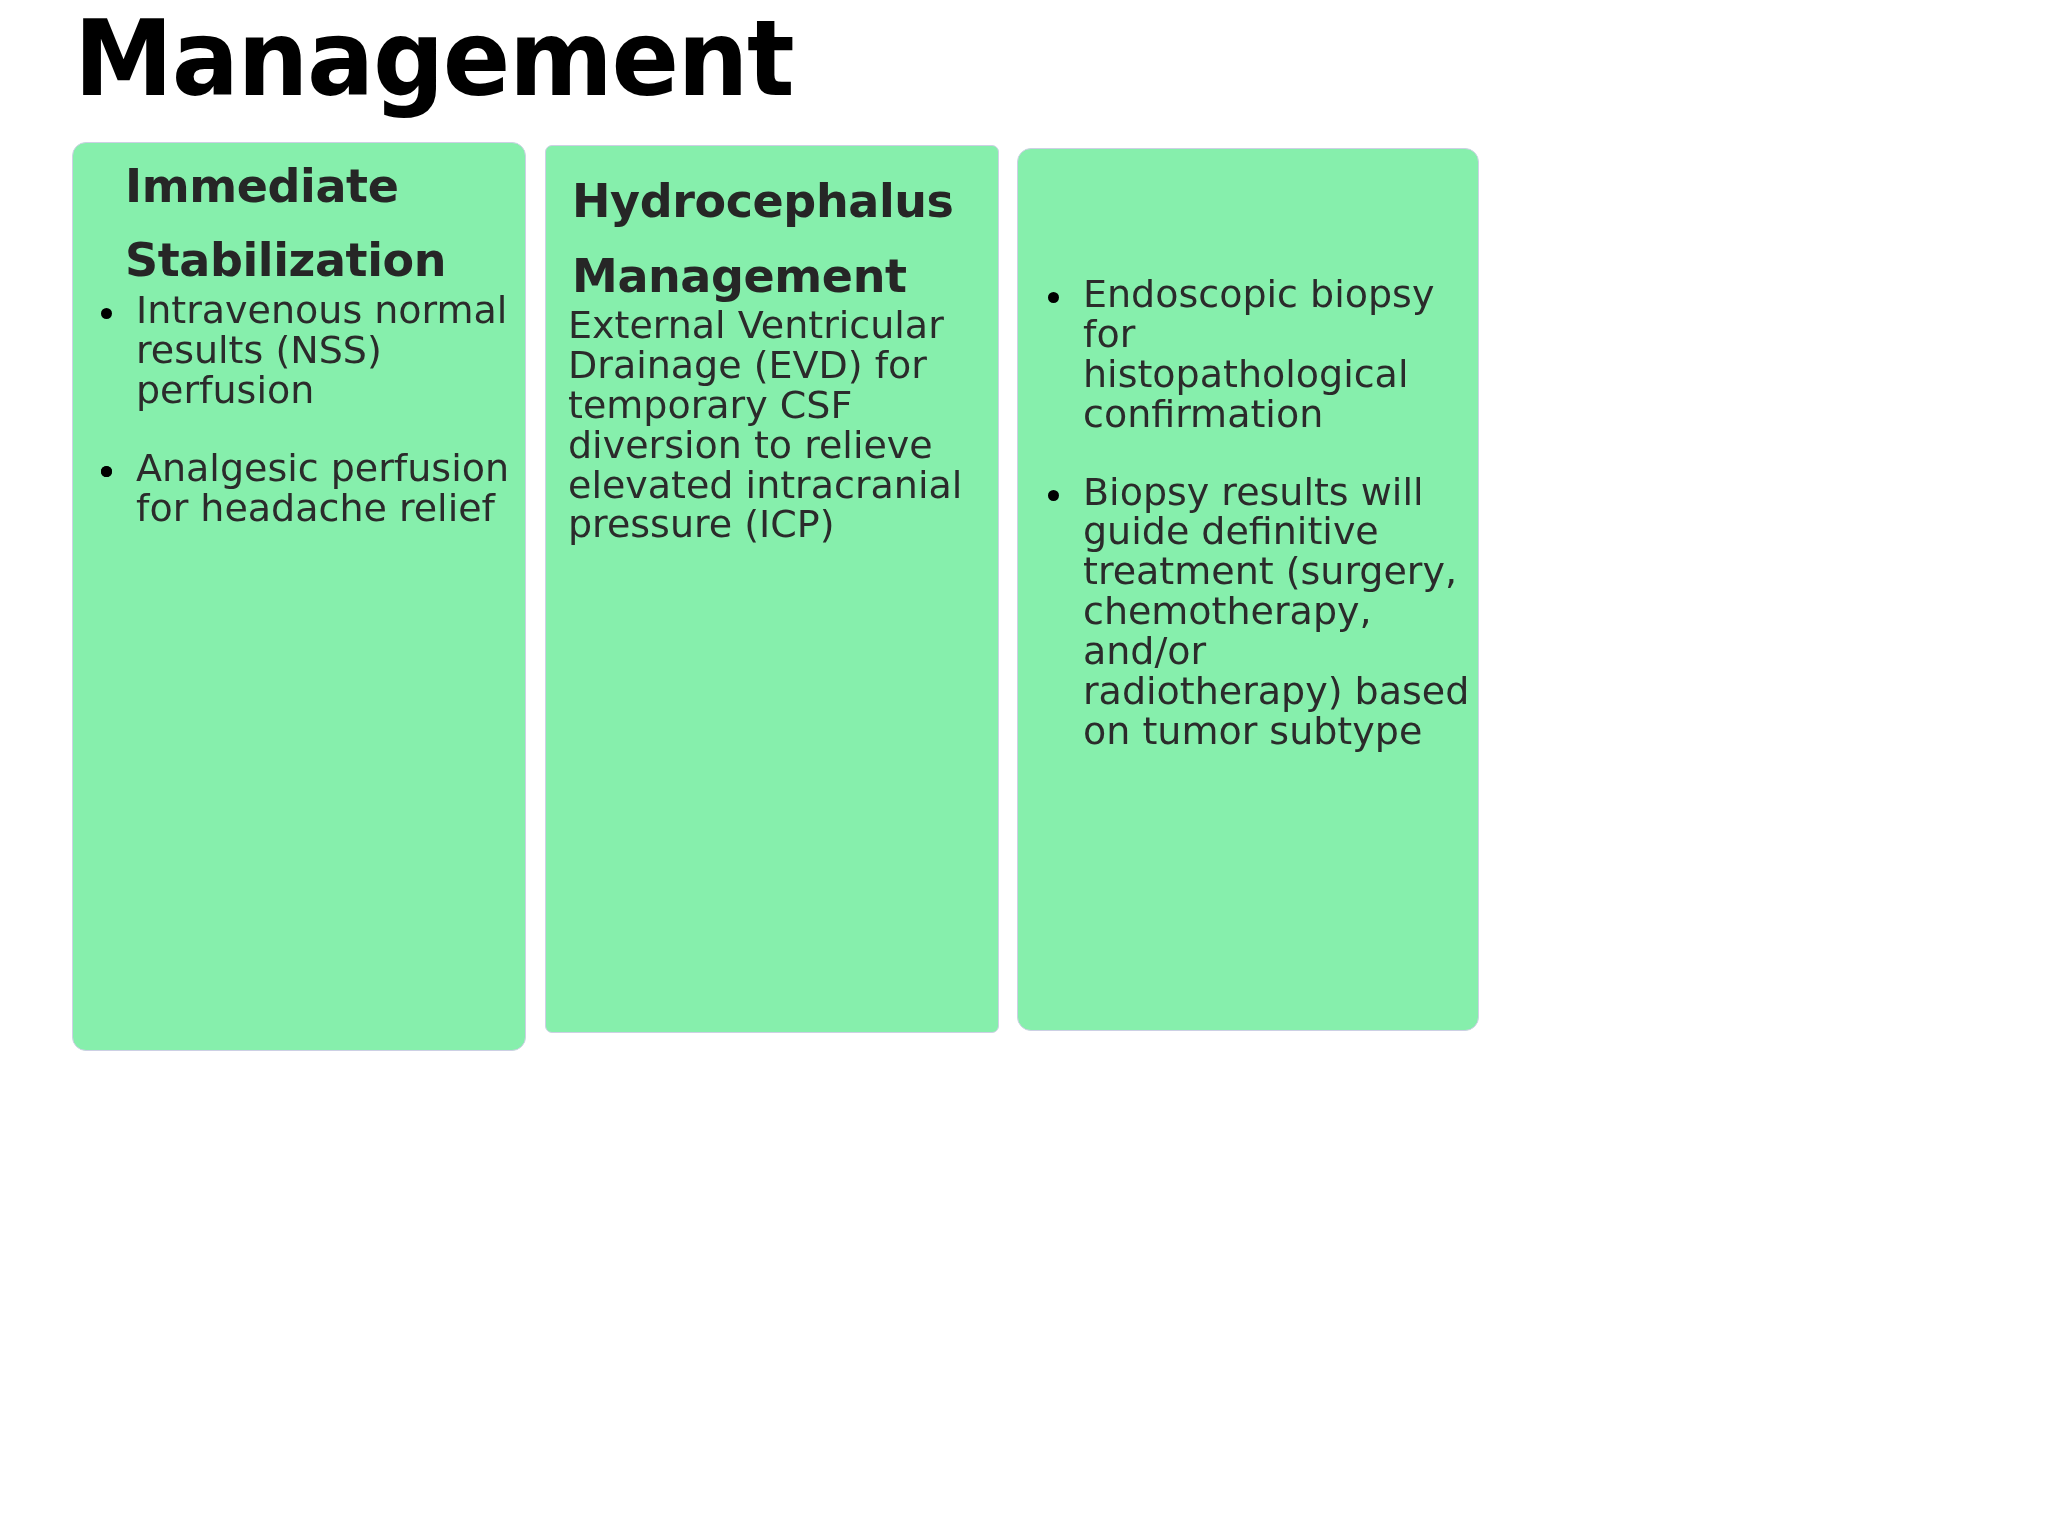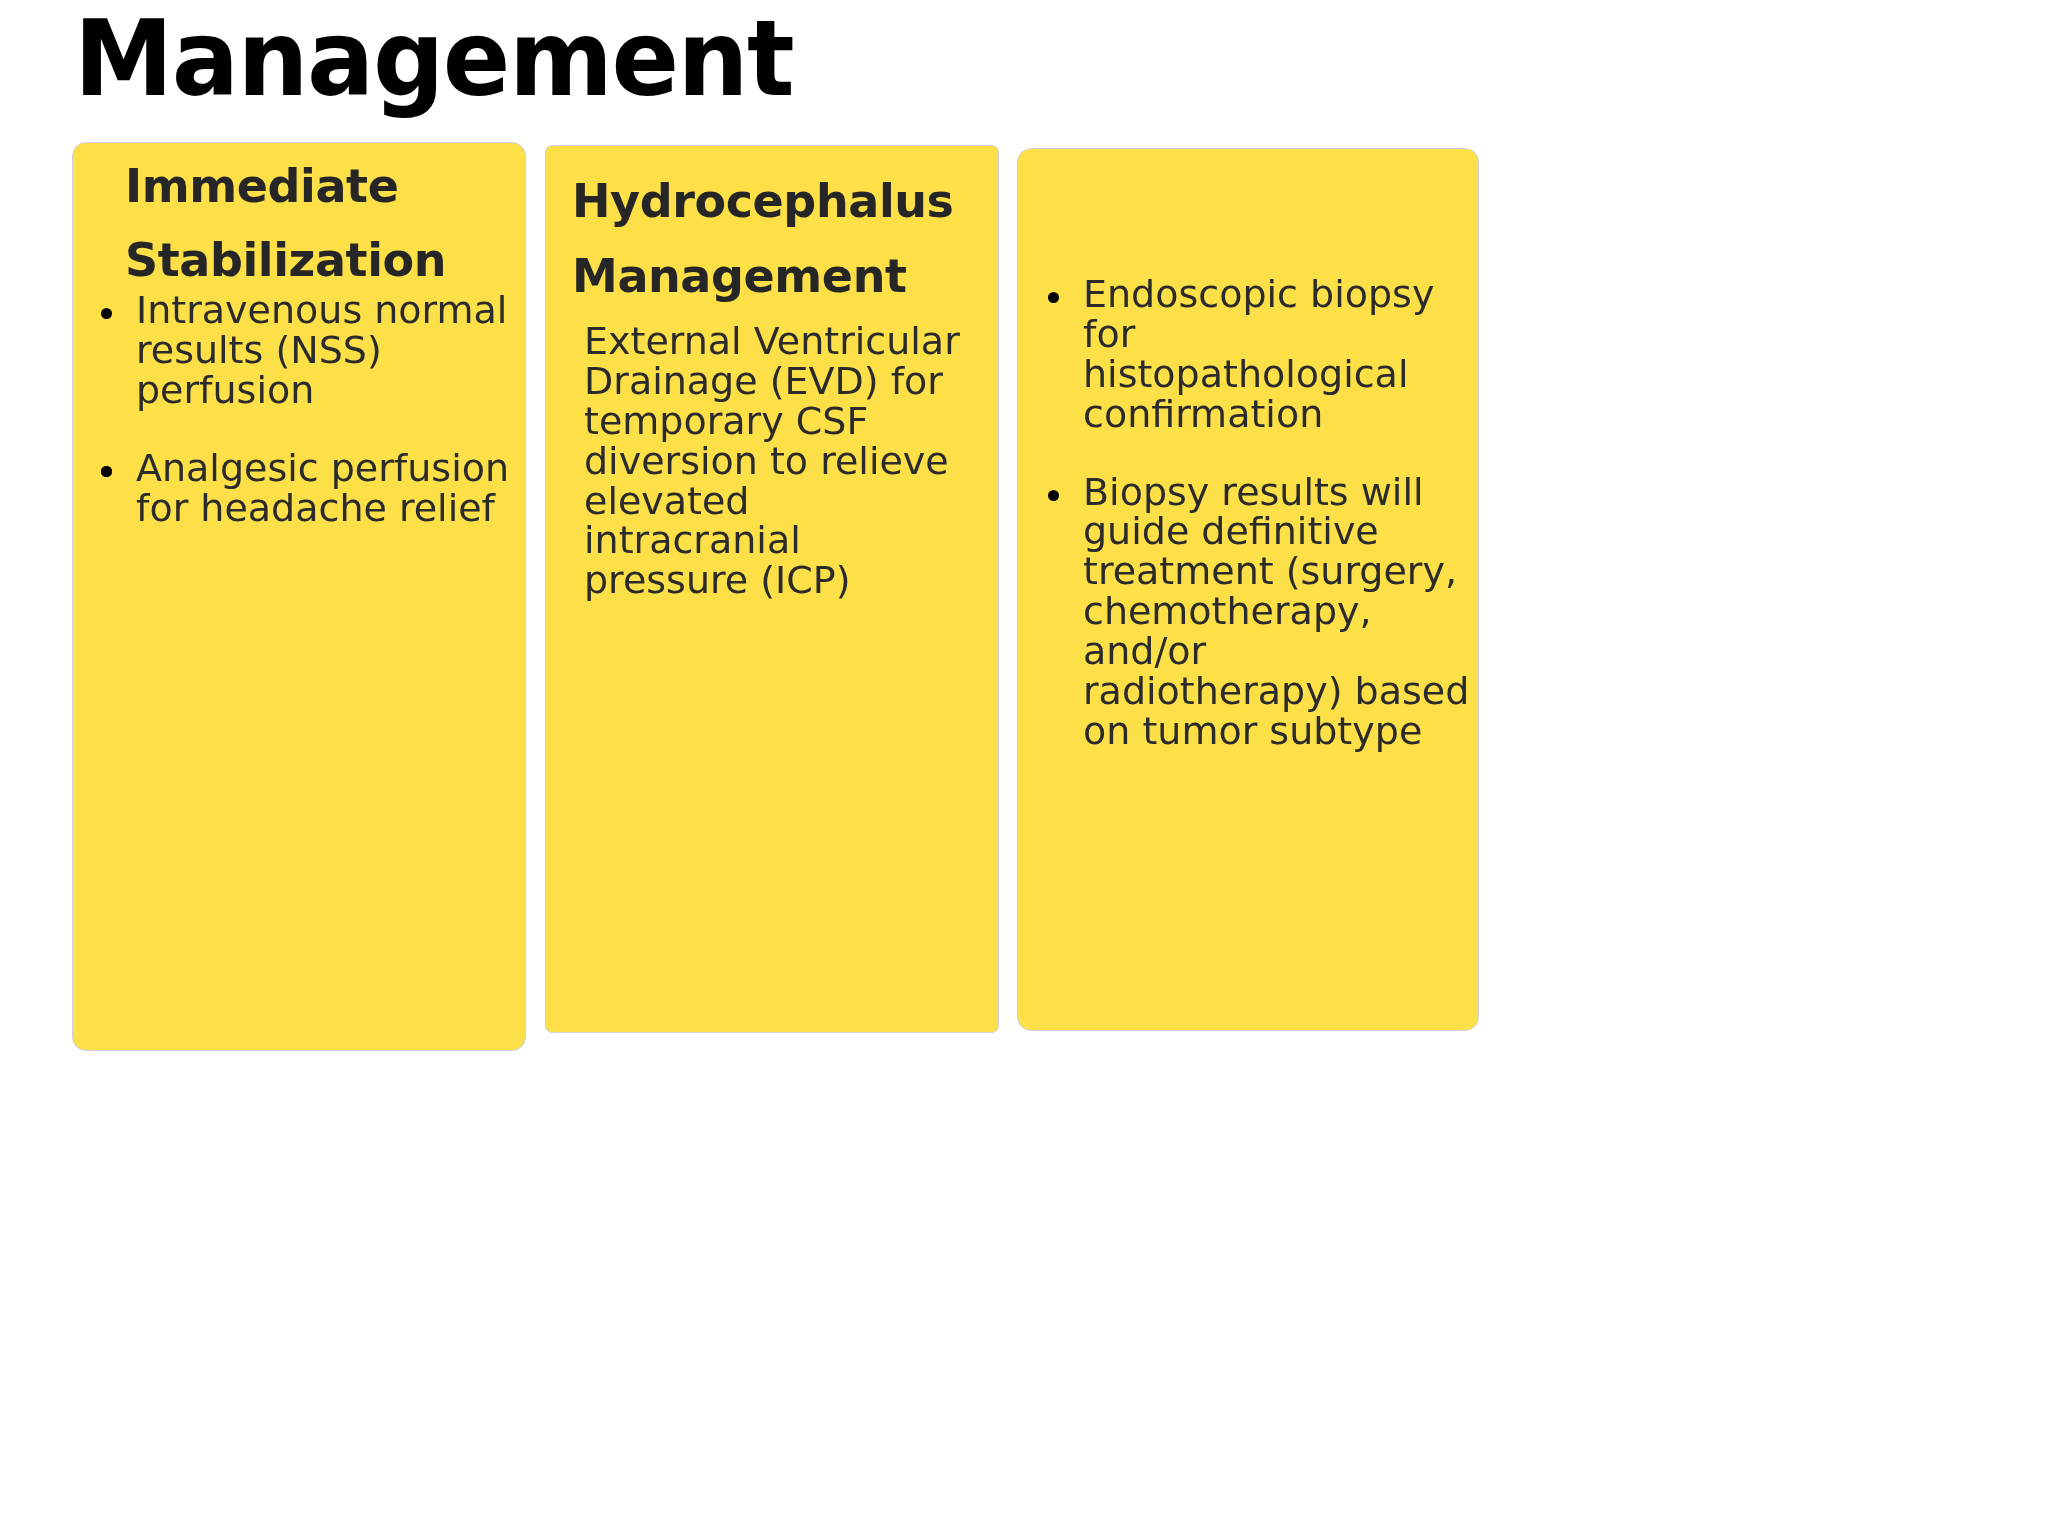--- a/index.html
+++ b/index.html
@@ -43,21 +43,21 @@
   .card-row {
     position: absolute;
     left: 0;
     top: 0;
     width: 2048px;
     height: 1536px;
   }
 
   .card {
     position: absolute;
-    background: #fde047;
+    background: #86efac;
     border: 1px solid #cdd0e4;
     border-radius: 14px;
     box-sizing: border-box;
     overflow: hidden;
   }
 
   #card-1 { left: 72px;   top: 142px; width: 454px; height: 909px; }
   #card-2 { left: 545px;  top: 145px; width: 454px; height: 888px; border-radius: 7px; }
   #card-3 { left: 1017px; top: 148px; width: 462px; height: 883px; }
 
@@ -130,21 +130,21 @@
     position: absolute;
     left: 8px;
     top: 17px;
     width: 11px;
     height: 11px;
     background: #000000;
     border-radius: 50%;
   }
 
   .plain-para {
-    margin: 16px;
+    margin: 0;
   }
 </style>
 </head>
 <body>
 
 <div class="slide">
 
   <div class="slide-title">Management</div>
 
   <div class="card-row">

